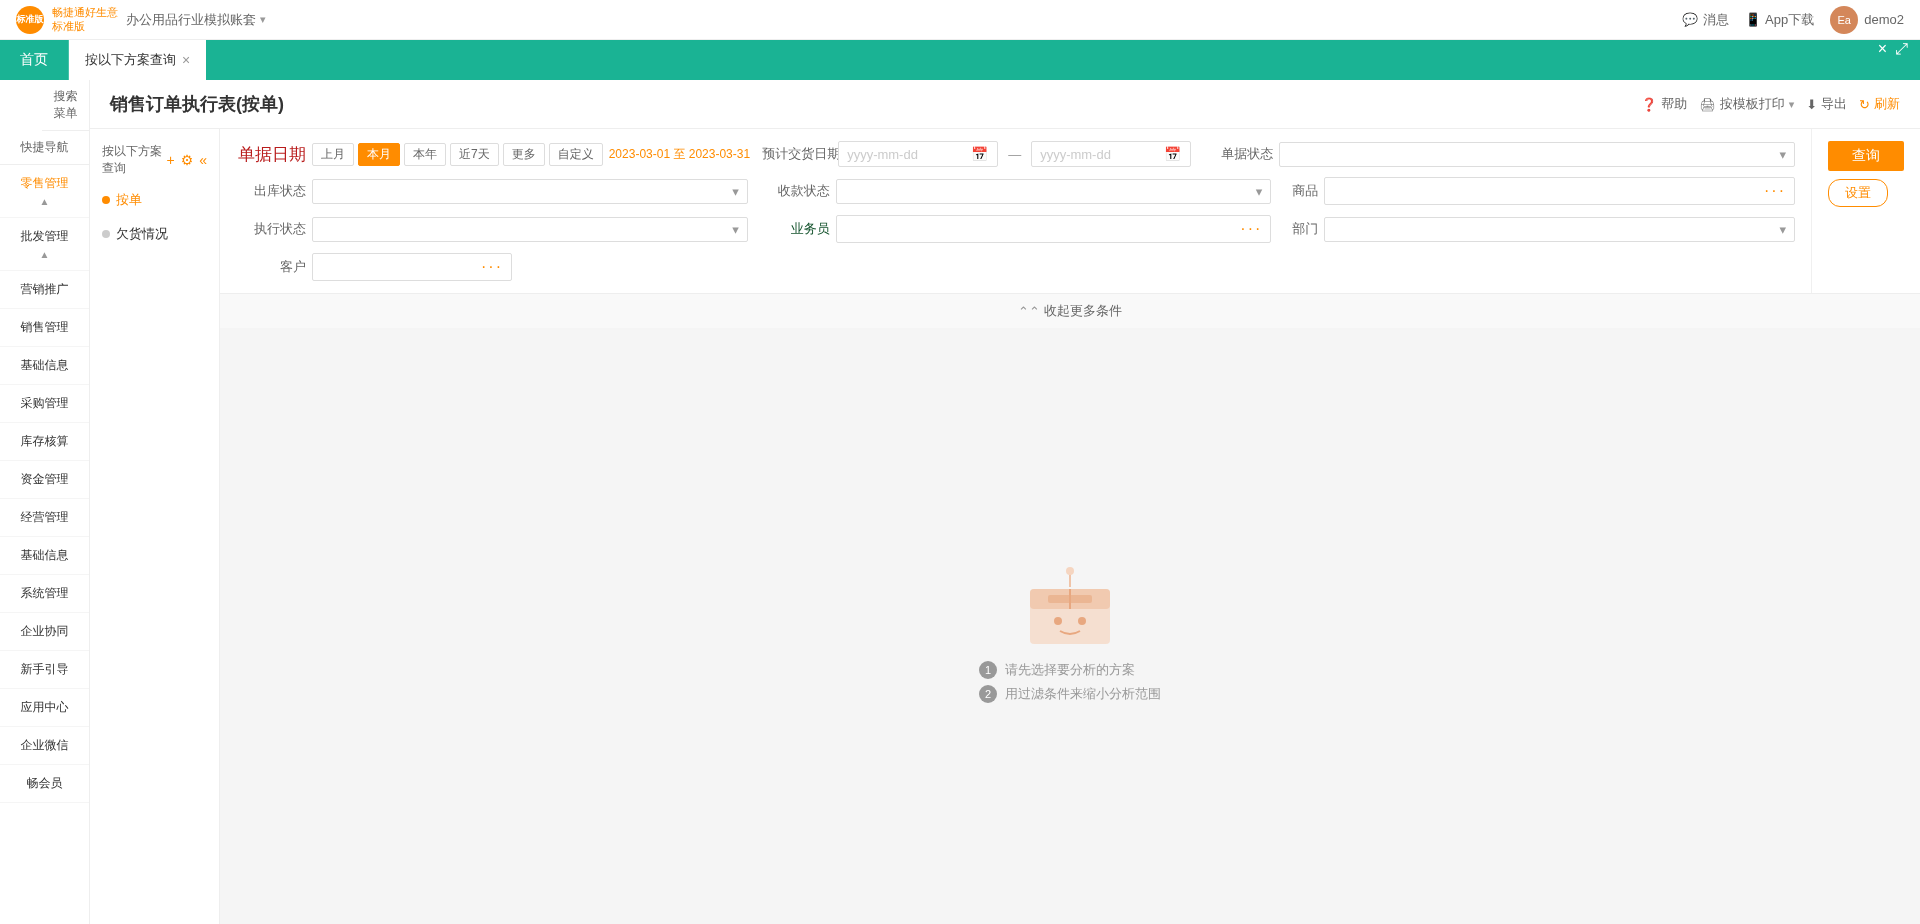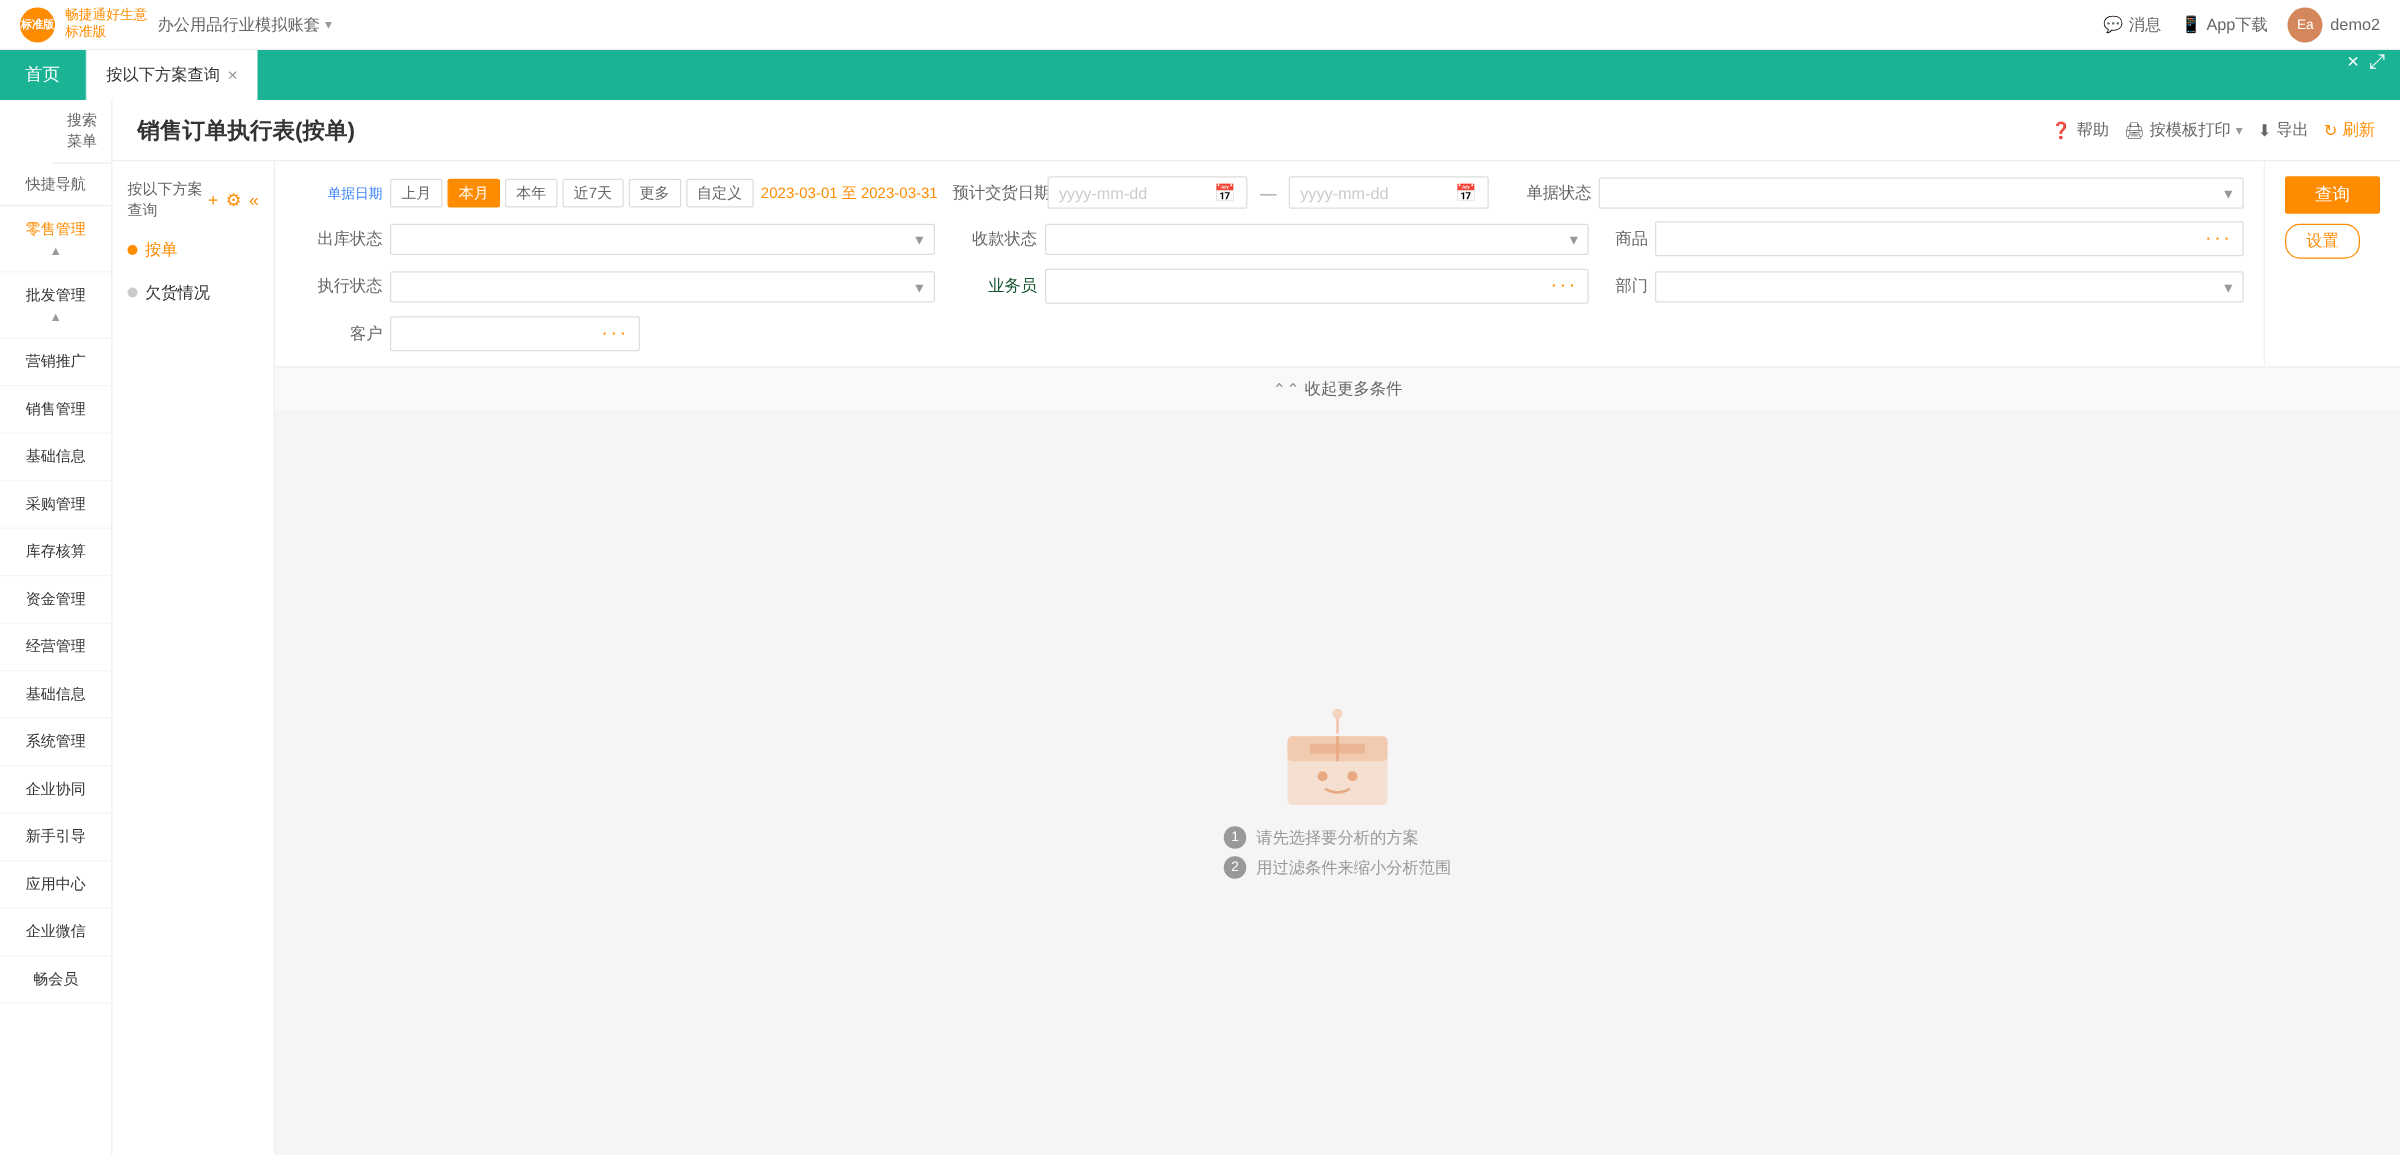--- a/index.html
+++ b/index.html
@@ -329,21 +329,21 @@
       </div>
 
       <div class="main-content">
 
         <div class="filter-section">
           <div class="filter-query-section">
             <div class="filter-fields">
 
               <div class="filter-row" style="margin-bottom:10px;">
                 <div class="filter-row-item" style="flex:none;align-items:center;gap:6px;">
-                  <label style="color:#3b82f6;font-size:11px;white-space:nowrap;">单据日期</label>
+                  <label style="color:#b91c1c;font-size:17px;white-space:nowrap;">单据日期</label>
                   <div class="date-quick">
                     <button class="date-btn">上月</button>
                     <button class="date-btn active">本月</button>
                     <button class="date-btn">本年</button>
                     <button class="date-btn">近7天</button>
                     <button class="date-btn">更多</button>
                     <button class="date-btn">自定义</button>
                   </div>
                   <span style="color:#ff8c00;font-size:12px;">2023-03-01 至 2023-03-31</span>
                 </div>

